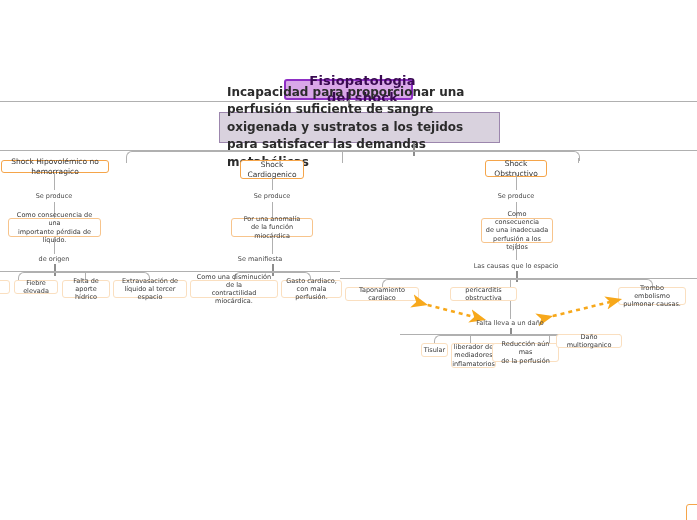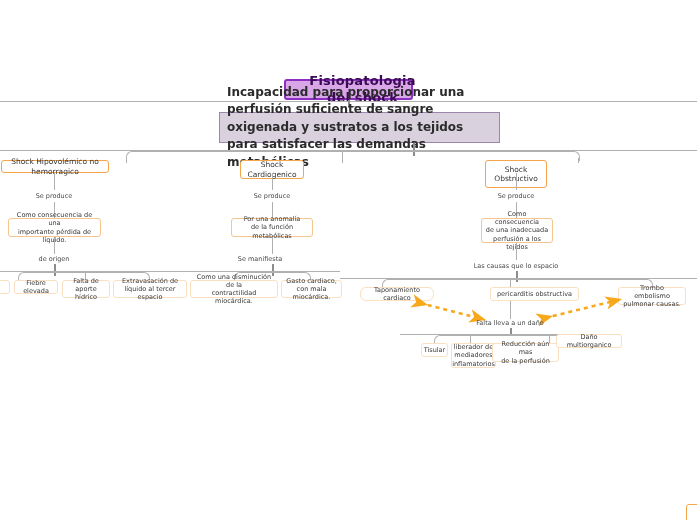--- a/index.html
+++ b/index.html
@@ -163,56 +163,56 @@
   <div class="node leaf soft" style="left:113px; top:280px; width:74px; height:18px;">Extravasación de
 líquido al tercer espacio</div>
 
   <div class="node cat" style="left:240px; top:160px; width:64px; height:19px;">Shock Cardiogenico</div>
 
   <div class="vline" style="left:272px; top:173px; height:17px;"></div>
   <div class="rel" style="left:272px; top:192px;">Se produce</div>
   <div class="vline" style="left:272px; top:202px; height:16px;"></div>
 
   <div class="node leaf" style="left:231px; top:218px; width:82px; height:19px;">Por una anomalía
-de la función metabólicas</div>
+de la función miocárdica</div>
 
   <div class="vline" style="left:272px; top:237px; height:17px;"></div>
   <div class="rel" style="left:260px; top:255px;">Se manifiesta</div>
   <div class="vline thick" style="left:272px; top:264px; height:12px;"></div>
 
   <div class="hline" style="left:200px; top:271px; width:140px;"></div>
   <div class="elbow tl" style="left:234px; top:272px; width:38px; height:8px;"></div>
   <div class="elbow tr" style="left:272px; top:272px; width:38px; height:8px;"></div>
 
   <div class="node leaf soft" style="left:190px; top:280px; width:88px; height:18px;">Como una disminución de la
 contractilidad miocárdica.</div>
   <div class="node leaf soft" style="left:281px; top:280px; width:61px; height:18px;">Gasto cardiaco,
-con mala miocárdica.</div>
-
-  <div class="node cat" style="left:485px; top:160px; width:62px; height:28px;">Shock Obstructivo</div>
+con mala perfusión.</div>
+
+  <div class="node cat" style="left:485px; top:160px; width:62px; height:17px;">Shock Obstructivo</div>
 
   <div class="vline" style="left:516px; top:173px; height:17px;"></div>
   <div class="rel" style="left:516px; top:192px;">Se produce</div>
   <div class="vline" style="left:516px; top:202px; height:16px;"></div>
 
   <div class="node leaf" style="left:481px; top:218px; width:72px; height:25px;">Como consecuencia
 de una inadecuada
 perfusión a los tejidos</div>
 
   <div class="vline" style="left:516px; top:243px; height:17px;"></div>
   <div class="rel" style="left:516px; top:262px;">Las causas que lo espacio</div>
   <div class="vline thick" style="left:516px; top:271px; height:11px;"></div>
 
   <div class="hline" style="left:340px; top:278px; width:357px;"></div>
   <div class="elbow tl" style="left:382px; top:279px; width:134px; height:8px;"></div>
   <div class="elbow tr" style="left:516px; top:279px; width:136px; height:8px;"></div>
   <div class="vline" style="left:510px; top:279px; height:8px;"></div>
 
-  <div class="node leaf soft" style="left:360px; top:287px; width:74px; height:14px;border-radius:6px;">Taponamiento cardiaco</div>
-  <div class="node leaf soft" style="left:490px; top:287px; width:89px; height:14px;">pericarditis obstructiva</div>
+  <div class="node leaf soft" style="left:345px; top:287px; width:74px; height:14px;">Taponamiento cardiaco</div>
+  <div class="node leaf soft" style="left:450px; top:287px; width:67px; height:14px;">pericarditis obstructiva</div>
   <div class="node leaf soft" style="left:618px; top:287px; width:68px; height:18px;">Trombo embolismo
 pulmonar causas.</div>
 
   <div class="vline" style="left:510px; top:301px; height:18px;"></div>
 
   <svg class="arrow-svg" style="left:0px; top:0px;" width="697" height="520">
     <defs>
       <marker id="ah" markerWidth="7" markerHeight="7" refX="3.2" refY="3" orient="auto" markerUnits="strokeWidth">
         <path d="M0,0.4 L6.4,3 L0,5.6 L1.7,3 Z" fill="#f7a81b"></path>
       </marker>

